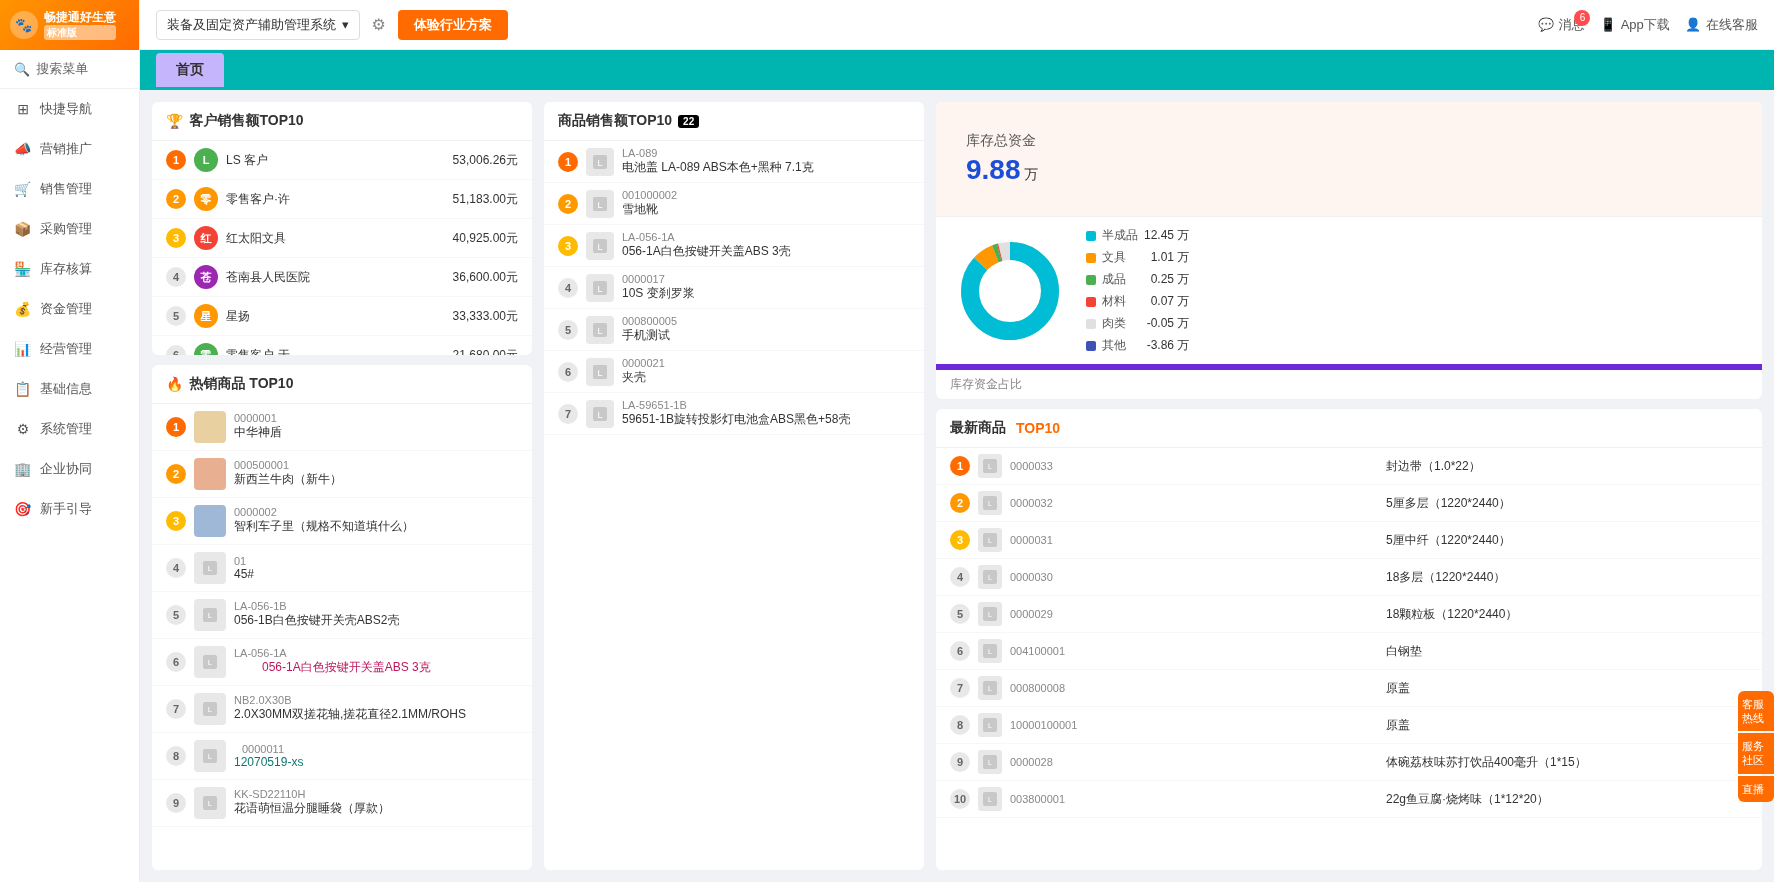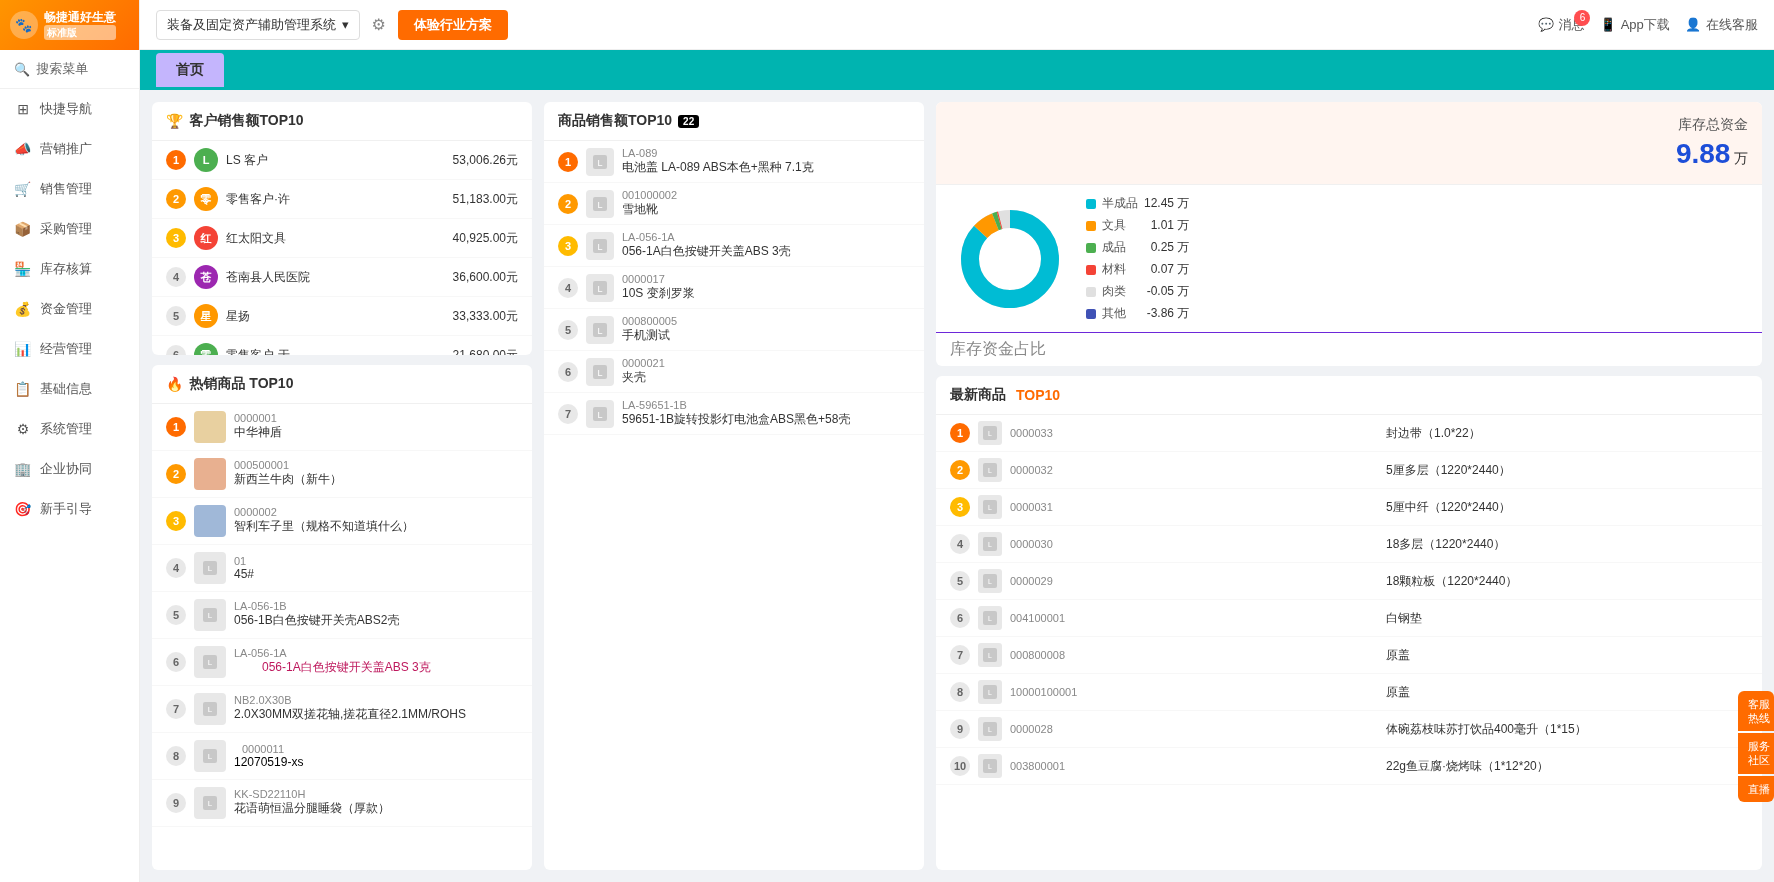--- a/index.html
+++ b/index.html
@@ -194,22 +194,22 @@
     
     .hot-prod-item {
       display: flex; align-items: center;
       padding: 7px 14px;
       border-bottom: 1px solid #f7f7f7;
       gap: 8px;
     }
 
     
     .inventory-summary {
-      padding: 14px;
-      text-align: right;
+      padding: 30px;
+      text-align: left;
     }
     .inv-title { font-size: 14px; color: #555; margin-bottom: 4px; }
     .inv-amount { font-size: 28px; font-weight: bold; color: #1d4ed8; }
     .inv-unit { font-size: 14px; color: #333; }
 
     .donut-container {
       display: flex;
       align-items: center;
       padding: 10px 14px;
       gap: 16px;
@@ -217,21 +217,21 @@
 
     
     .donut-svg { flex-shrink: 0; }
 
     .legend { display: flex; flex-direction: column; gap: 5px; }
     .legend-item { display: flex; align-items: center; gap: 6px; font-size: 12px; }
     .legend-dot { width: 10px; height: 10px; border-radius: 2px; flex-shrink: 0; }
     .legend-label { flex: 1; color: #555; }
     .legend-value { color: #333; font-size: 12px; }
 
-    .inv-footer { padding: 6px 14px; font-size: 16px; color: #888; border-top: 1px solid #6d28d9; }
+    .inv-footer { padding: 6px 14px; font-size: 12px; color: #888; border-top: 6px solid #6d28d9; }
 
     
     .new-prod-item {
       display: flex; align-items: center;
       padding: 6px 14px;
       border-bottom: 1px solid #f7f7f7;
       gap: 8px;
     }
     .new-prod-thumb {
       width: 24px; height: 24px; border-radius: 3px;
@@ -253,21 +253,21 @@
       bottom: 80px;
       display: flex;
       flex-direction: column;
       gap: 2px;
     }
     .cs-btn {
       background: #ff6b00;
       color: white;
       width: 36px;
       padding: 6px 4px;
-      text-align: right;
+      text-align: left;
       font-size: 11px;
       cursor: pointer;
       line-height: 1.3;
     }
     .cs-btn:first-child { border-radius: 6px 6px 0 0; }
     .cs-btn:last-child { border-radius: 0 0 6px 6px; }
   </style>
 </head>
 <body>
 
@@ -496,21 +496,21 @@
             <div class="hot-prod-item">
     <div class="rank-num rank-other">8</div>
     <div style="width:32px;height:32px;background:#e8e8e8;border-radius:4px;display:flex;align-items:center;justify-content:center;">
                 <svg width="16" height="16" viewBox="0 0 16 16">
                   <rect x="1" y="1" width="14" height="14" rx="2" fill="#c8c8c8"></rect>
                   <text x="8" y="11" text-anchor="middle" font-size="8" fill="#fff">L</text>
                 </svg>
               </div>
     <div>
       <div style="font-size:11px;color:#888;margin-left:8px;">0000011</div>
-      <div style="font-size:12px;color:#000000;">12070519-xs</div>
+      <div style="font-size:12px;color:#0f766e;">12070519-xs</div>
     </div>
   </div>
             <div class="hot-prod-item">
     <div class="rank-num rank-other">9</div>
     <div style="width:32px;height:32px;background:#e8e8e8;border-radius:4px;display:flex;align-items:center;justify-content:center;">
                 <svg width="16" height="16" viewBox="0 0 16 16">
                   <rect x="1" y="1" width="14" height="14" rx="2" fill="#c8c8c8"></rect>
                   <text x="8" y="11" text-anchor="middle" font-size="8" fill="#fff">L</text>
                 </svg>
               </div>

